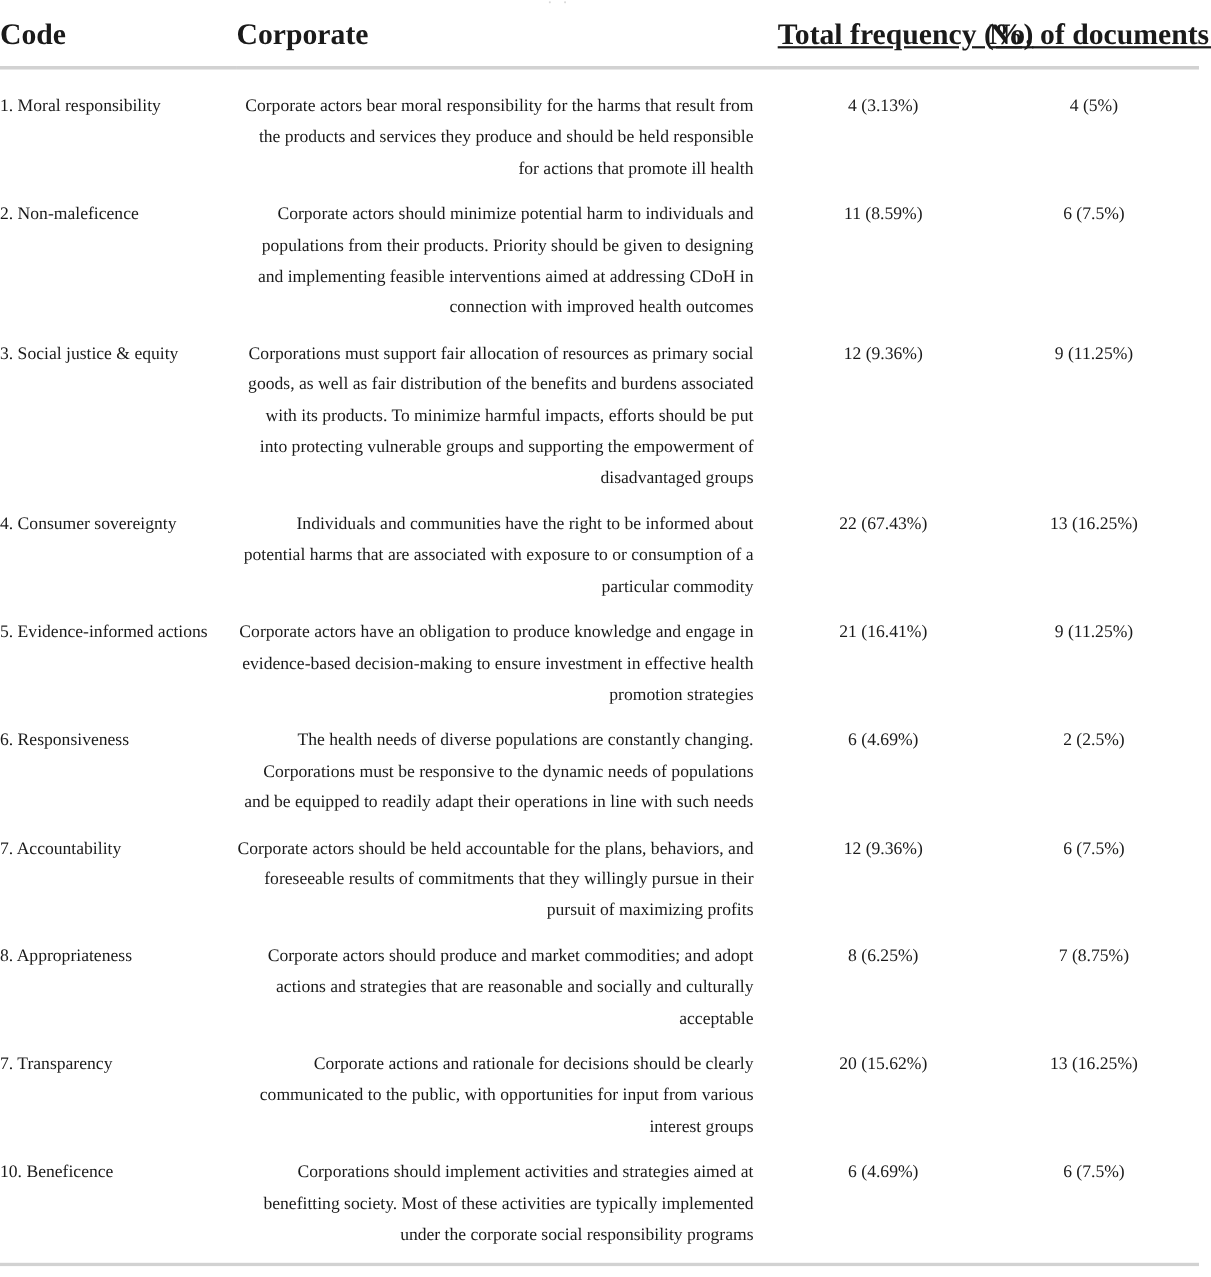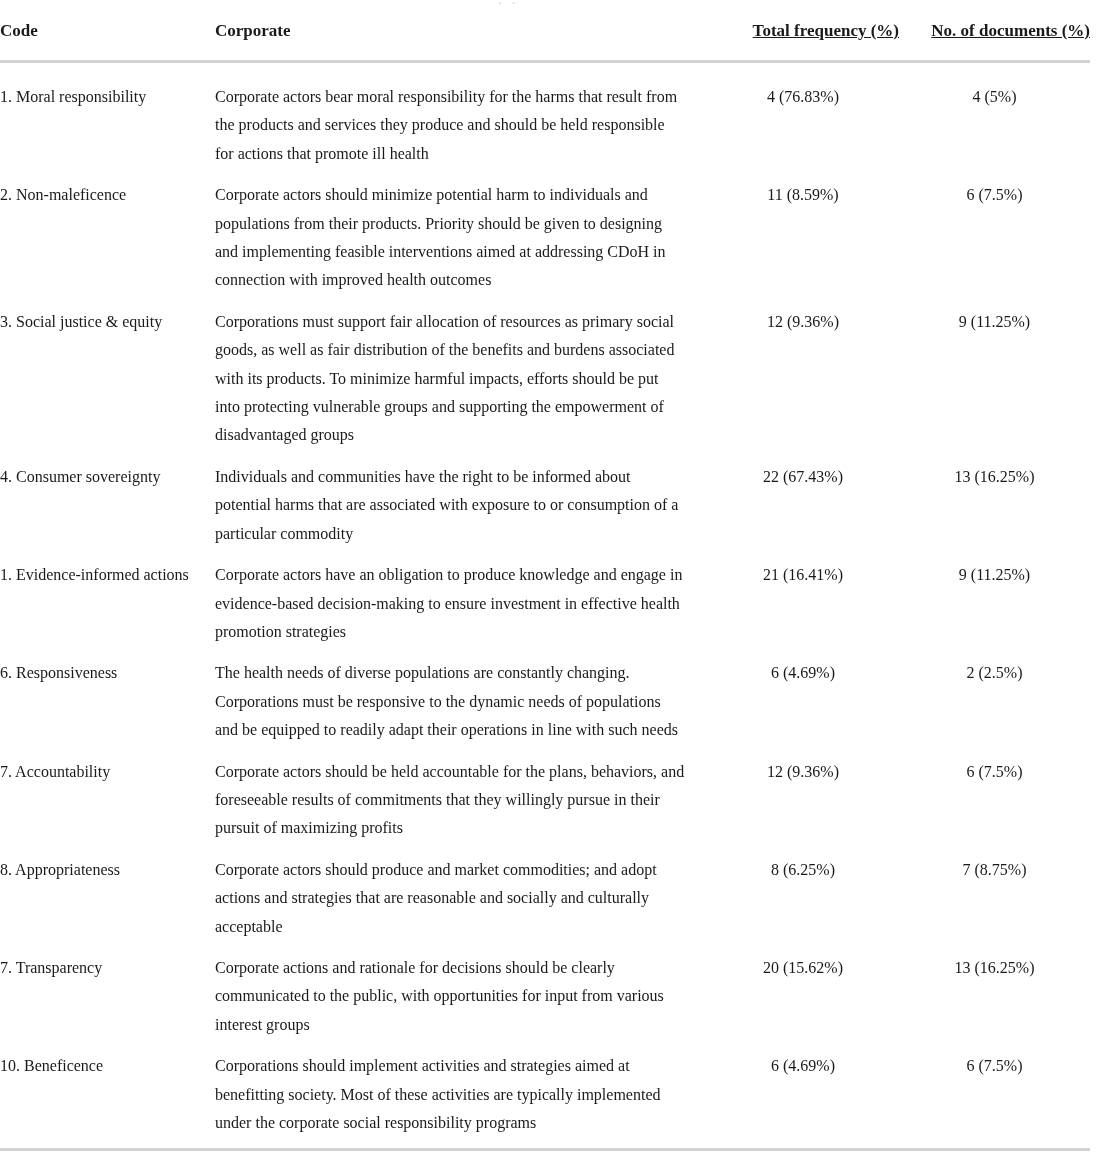--- a/index.html
+++ b/index.html
@@ -51,21 +51,21 @@
     table-layout: fixed;
   }
 
   table.codes col.c-code  { width: 215px; }
   table.codes col.c-def   { width: 492px; }
   table.codes col.c-freq  { width: 192px; }
   table.codes col.c-docs  { width: 191px; }
 
   thead th {
     font-weight: bold;
-    font-size: 17px;
+    font-size: 27px;
     line-height: 26px;
     text-align: left;
     padding: 0 0 16px 0;
     vertical-align: bottom;
     border-bottom: 3px solid #d2d2d2;
     white-space: nowrap;
   }
   thead th.num {
     text-align: right;
     padding-left: 0;
@@ -84,21 +84,21 @@
   tbody tr td.code-cell {
     padding-top: 13px;
     padding-right: 8px;
     padding-bottom: 0;
     white-space: nowrap;
   }
   tbody tr td.def-cell {
     padding-top: 13px;
     padding-right: 22px;
     padding-bottom: 0;
-    text-align: left;
+    text-align: right;
   }
   tbody tr td.num-cell {
     padding-top: 13px;
     text-align: center;
     white-space: nowrap;
   }
 
   tbody tr.first-row td { padding-top: 20px; }
 
   .bottom-rule {
@@ -132,21 +132,21 @@
         <th class="def">Corporate</th>
         <th class="num">Total frequency (%)</th>
         <th class="num">No. of documents (%)</th>
       </tr>
     </thead>
     <tbody>
 
       <tr class="first-row">
         <td class="code-cell">1. Moral responsibility</td>
         <td class="def-cell">Corporate actors bear moral responsibility for the harms that result from the products and services they produce and should be held responsible for actions that promote ill health</td>
-        <td class="num-cell">4 (76.83%)</td>
+        <td class="num-cell">4 (3.13%)</td>
         <td class="num-cell">4 (5%)</td>
       </tr>
 
       <tr>
         <td class="code-cell">2. Non-maleficence</td>
         <td class="def-cell">Corporate actors should minimize potential harm to individuals and populations from their products. Priority should be given to designing and implementing feasible interventions aimed at addressing CDoH in connection with improved health outcomes</td>
         <td class="num-cell">11 (8.59%)</td>
         <td class="num-cell">6 (7.5%)</td>
       </tr>
 
@@ -158,21 +158,21 @@
       </tr>
 
       <tr>
         <td class="code-cell">4. Consumer sovereignty</td>
         <td class="def-cell">Individuals and communities have the right to be informed about potential harms that are associated with exposure to or consumption of a particular commodity</td>
         <td class="num-cell">22 (67.43%)</td>
         <td class="num-cell">13 (16.25%)</td>
       </tr>
 
       <tr>
-        <td class="code-cell">1. Evidence-informed actions</td>
+        <td class="code-cell">5. Evidence-informed actions</td>
         <td class="def-cell">Corporate actors have an obligation to produce knowledge and engage in evidence-based decision-making to ensure investment in effective health promotion strategies</td>
         <td class="num-cell">21 (16.41%)</td>
         <td class="num-cell">9 (11.25%)</td>
       </tr>
 
       <tr>
         <td class="code-cell">6. Responsiveness</td>
         <td class="def-cell">The health needs of diverse populations are constantly changing. Corporations must be responsive to the dynamic needs of populations and be equipped to readily adapt their operations in line with such needs</td>
         <td class="num-cell">6 (4.69%)</td>
         <td class="num-cell">2 (2.5%)</td>

